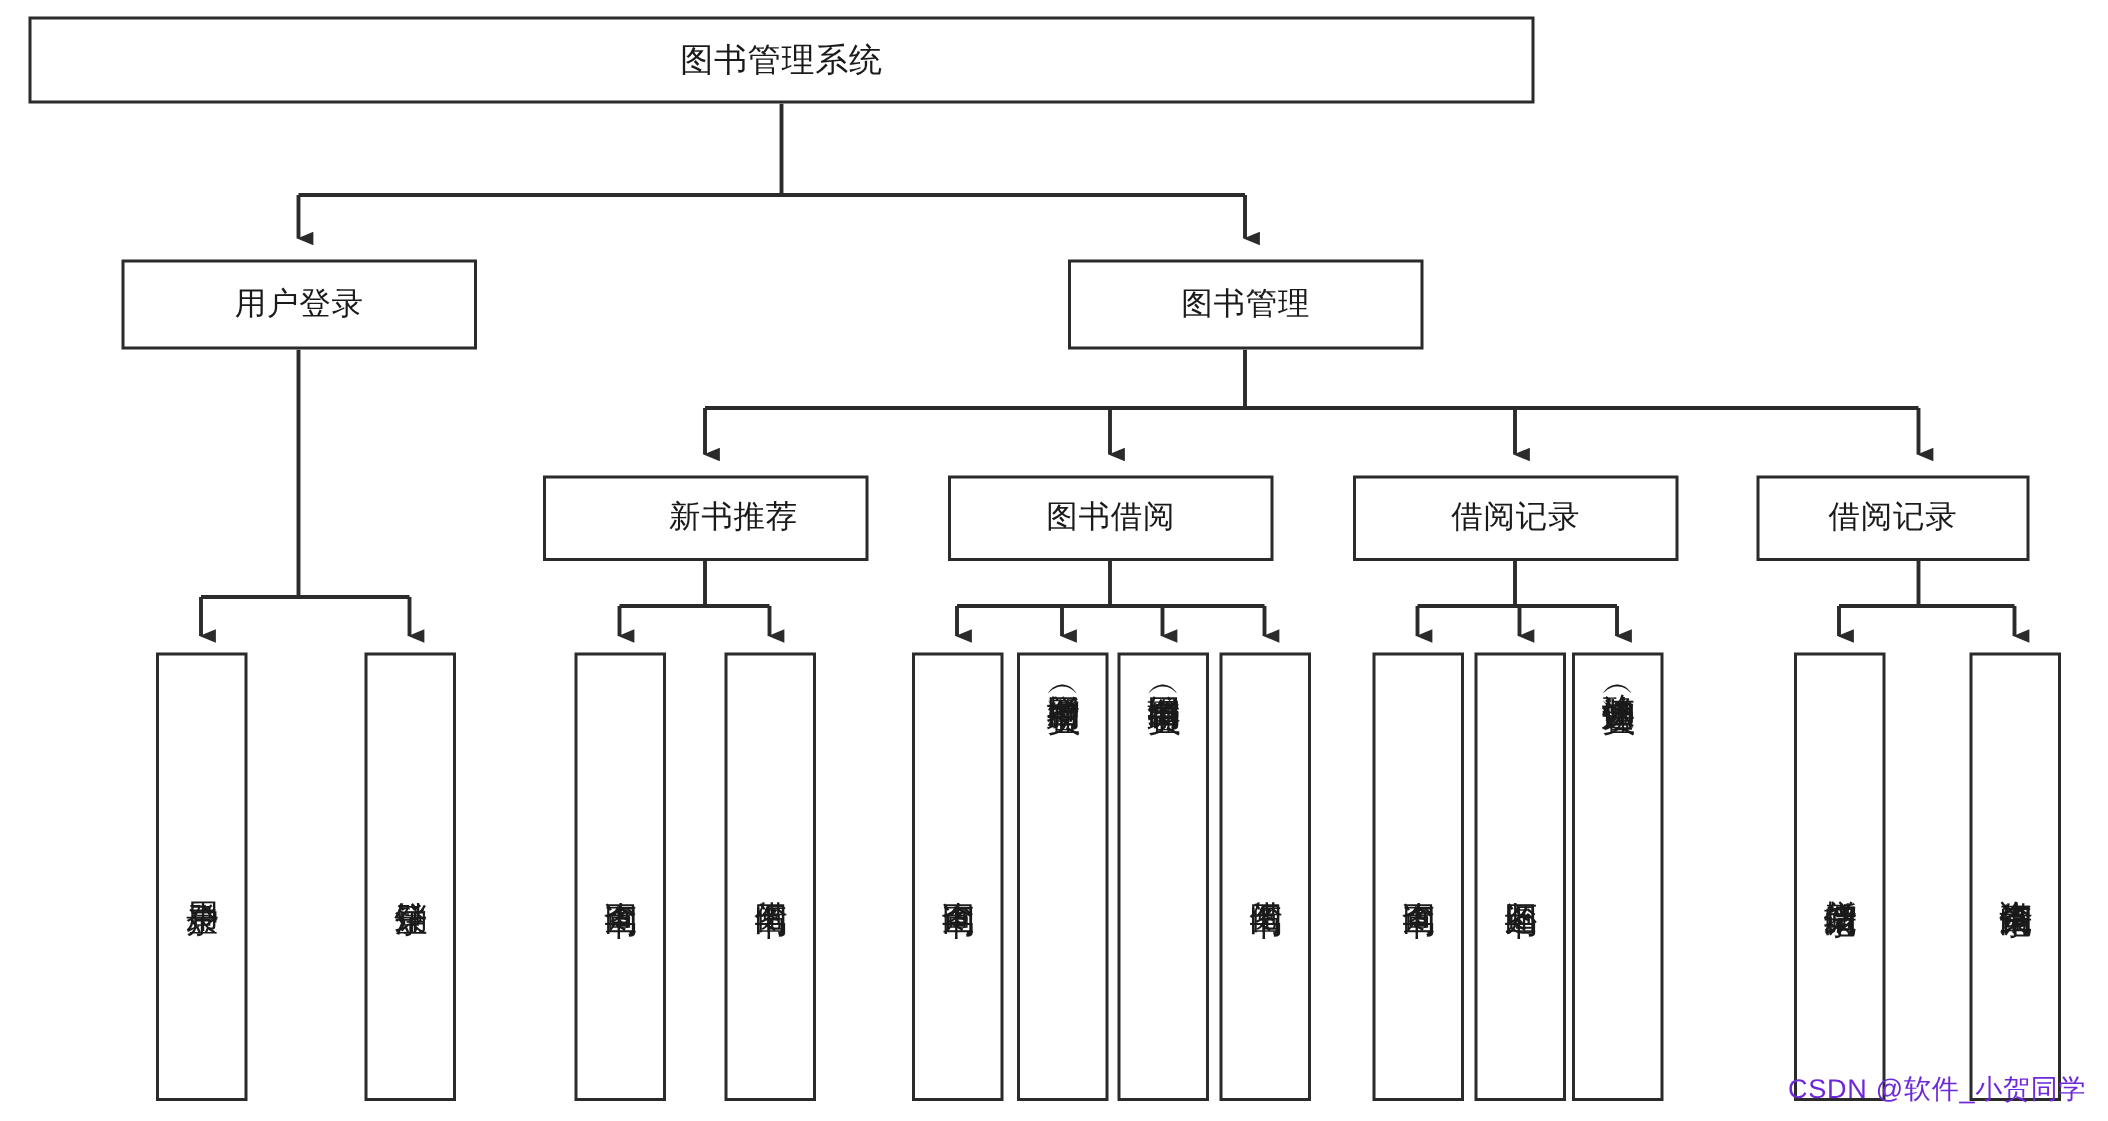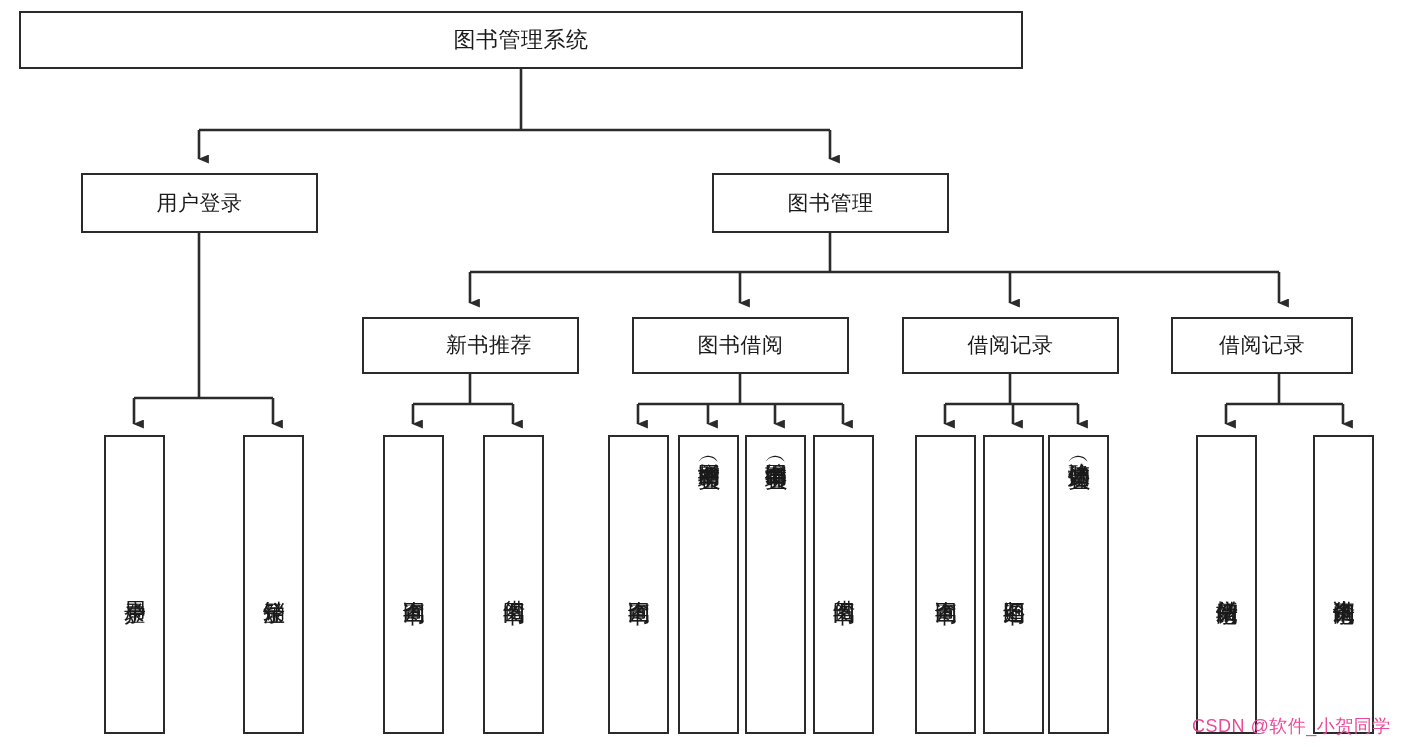--- a/index.html
+++ b/index.html
@@ -58,21 +58,21 @@
     line-height: 1.04;
     letter-spacing: 1px;
     white-space: nowrap;
   }
   .node.vert.centered {
     align-items: center;
     padding-top: 0;
   }
   .watermark {
     position: absolute;
-    color: #ec4899;
+    color: #6d28d9;
     font-size: 18px;
     letter-spacing: 0.5px;
     white-space: nowrap;
   }
 </style>
 </head>
 <body>
 
 <div id="canvas">
 

